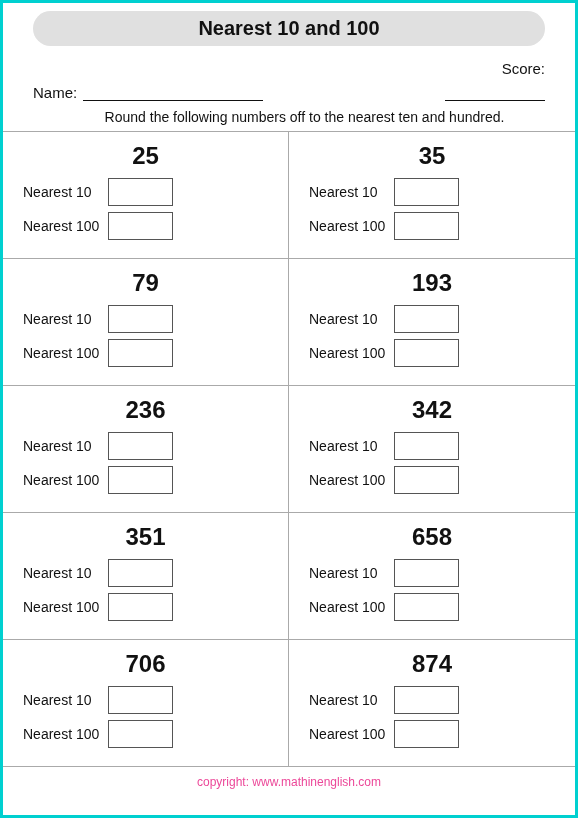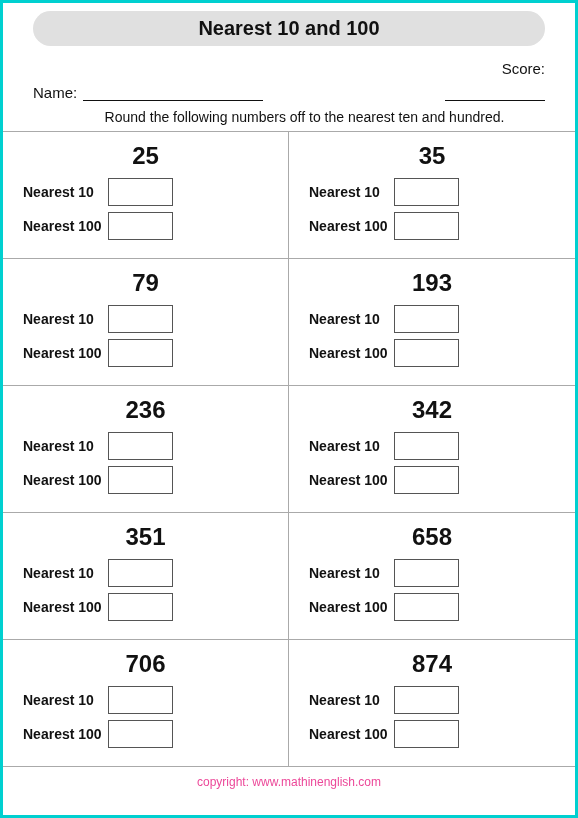--- a/index.html
+++ b/index.html
@@ -86,21 +86,20 @@
       text-align: center;
       font-size: 24px;
       font-weight: bold;
       margin-bottom: 8px;
     }
 
     .answer-row {
       display: flex;
       align-items: center;
       margin-bottom: 6px;
-      font-weight: bold;
     }
 
     .answer-label {
       font-size: 14px;
       width: 85px;
       flex-shrink: 0;
     }
 
     .answer-box {
       border: 1.5px solid #555;

